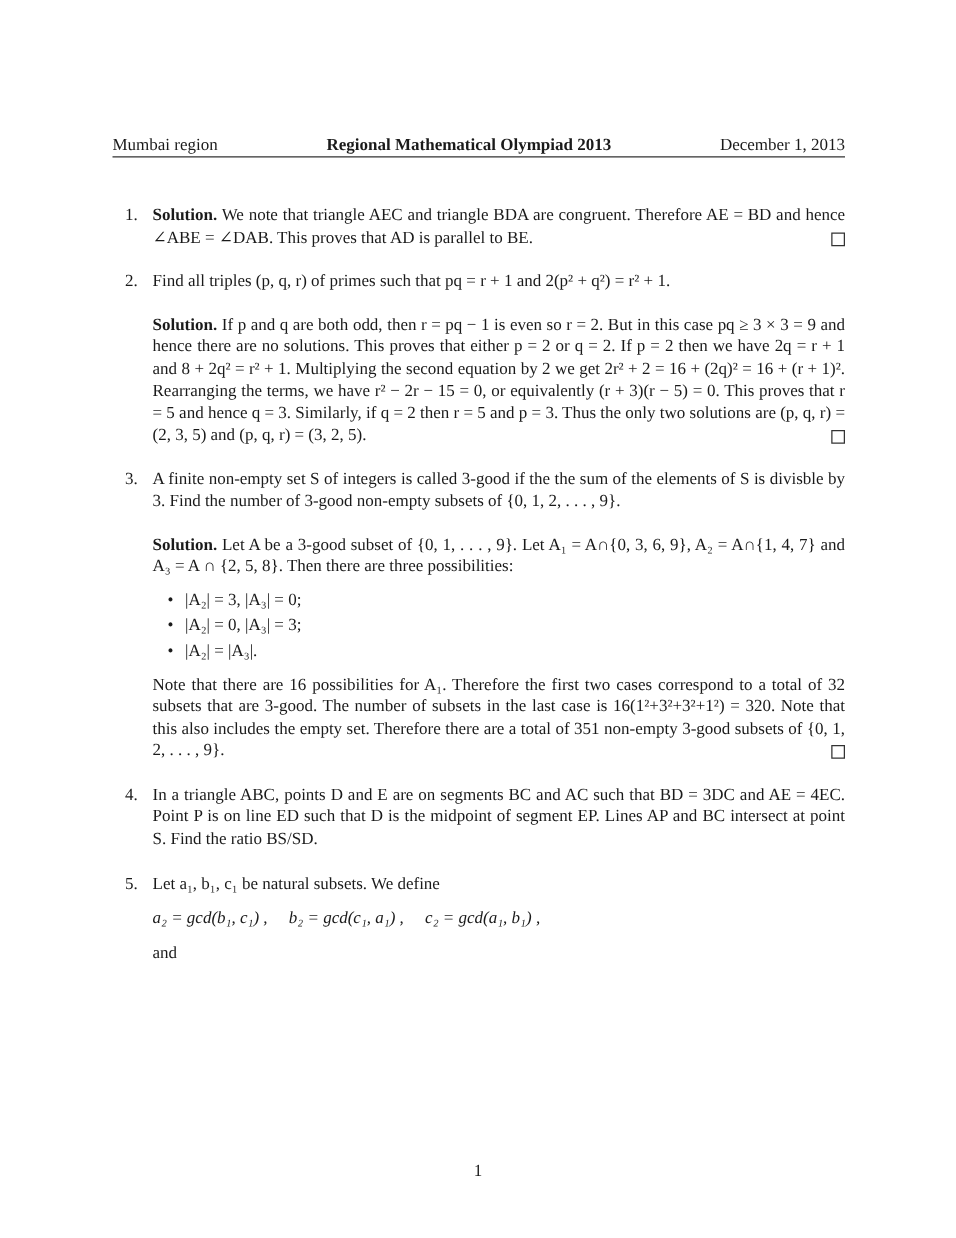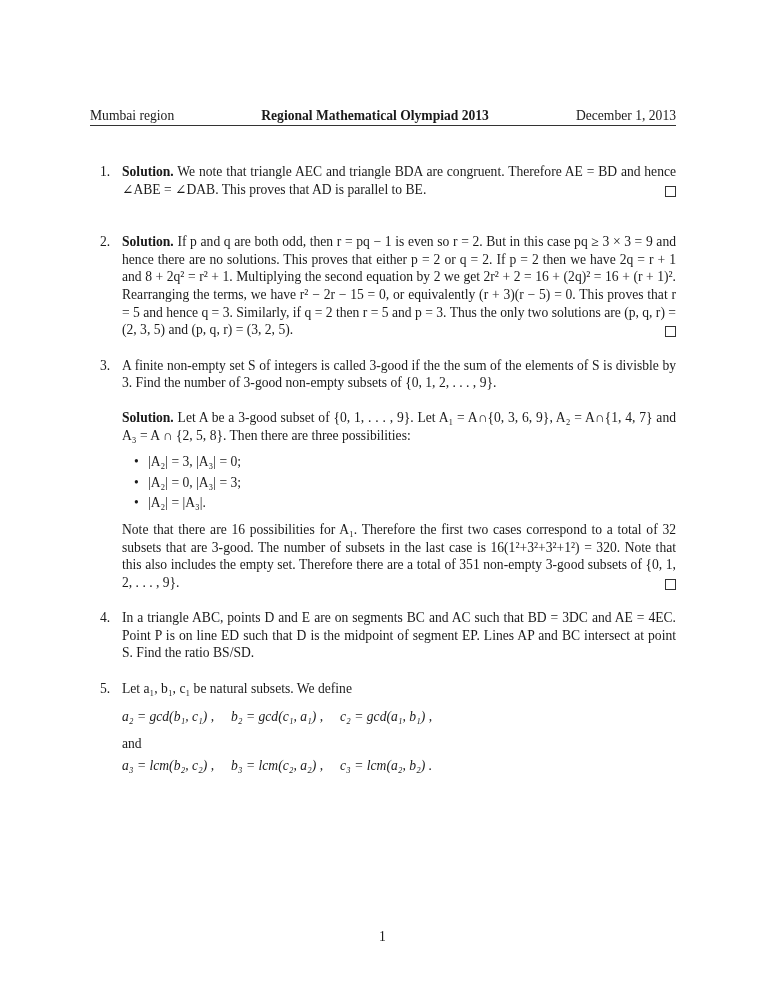--- a/index.html
+++ b/index.html
@@ -40,20 +40,21 @@
     <p class="sol">
       <b>Solution.</b>
       <span>We note that triangle AEC and triangle BDA are congruent. Therefore AE = BD and hence ∠ABE = ∠DAB. This proves that AD is parallel to BE.</span>
       <span class="qed"></span>
     </p>
   </div>
   <div class="gap"></div>
 
   <div class="problem">
     <span class="num">2.</span>
+    <p class="stmt">Find all triples (p, q, r) of primes such that pq = r + 1 and 2(p² + q²) = r² + 1.</p>
     <p class="sol">
       <b>Solution.</b>
       <span>If p and q are both odd, then r = pq − 1 is even so r = 2. But in this case pq ≥ 3 × 3 = 9 and hence there are no solutions. This proves that either p = 2 or q = 2. If p = 2 then we have 2q = r + 1 and 8 + 2q² = r² + 1. Multiplying the second equation by 2 we get 2r² + 2 = 16 + (2q)² = 16 + (r + 1)². Rearranging the terms, we have r² − 2r − 15 = 0, or equivalently (r + 3)(r − 5) = 0. This proves that r = 5 and hence q = 3. Similarly, if q = 2 then r = 5 and p = 3. Thus the only two solutions are (p, q, r) = (2, 3, 5) and (p, q, r) = (3, 2, 5).</span>
       <span class="qed"></span>
     </p>
   </div>
   <div class="gap"></div>
 
   <div class="problem">
     <span class="num">3.</span>
@@ -78,18 +79,17 @@
     <span class="num">4.</span>
     <p class="stmt">In a triangle ABC, points D and E are on segments BC and AC such that BD = 3DC and AE = 4EC. Point P is on line ED such that D is the midpoint of segment EP. Lines AP and BC intersect at point S. Find the ratio BS/SD.</p>
   </div>
   <div class="gap"></div>
 
   <div class="problem">
     <span class="num">5.</span>
     <p class="stmt">Let a₁, b₁, c₁ be natural subsets. We define</p>
     <div class="disp">a₂ = gcd(b₁, c₁) ,     b₂ = gcd(c₁, a₁) ,     c₂ = gcd(a₁, b₁) ,</div>
     <p class="stmt">and</p>
-    <div class="disp" style="margin-top:4px;margin-bottom:6px;">a₃ = lcm(b₂, c₂) ,     b₃ = lcm(c₂, a₂) ,     c₃ = lcm(a₂, b₂) .</div>
   </div>
 
 </div>
 
 <div class="pagenum">1</div>
 
 </body></html>

